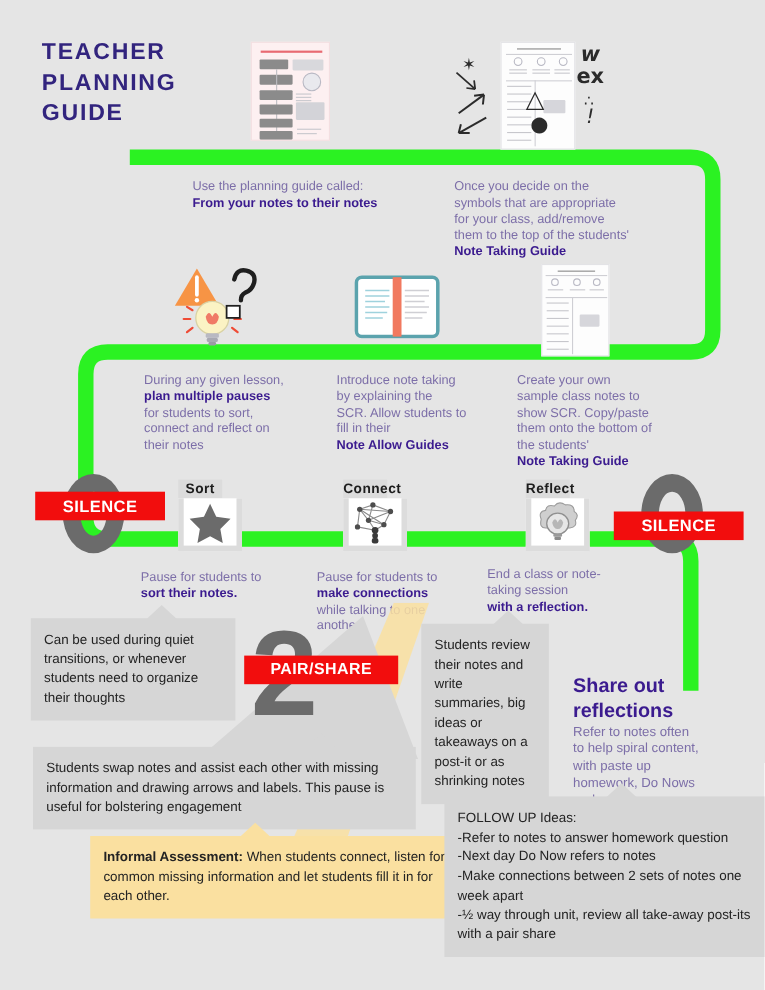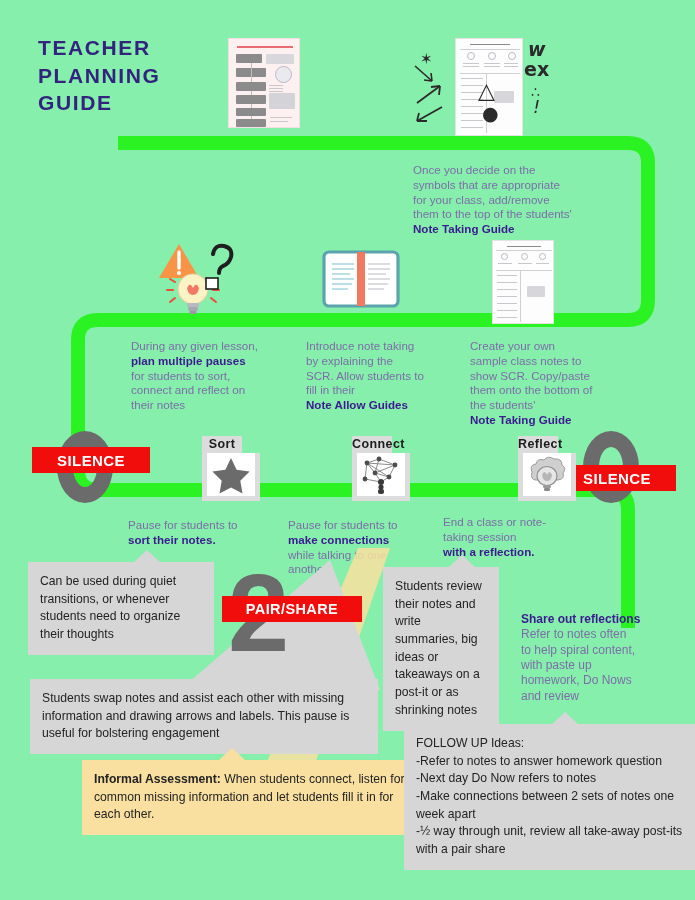--- a/index.html
+++ b/index.html
@@ -5,21 +5,21 @@
   * { box-sizing: border-box; margin: 0; padding: 0; }
   html, body {
     width: 695px; height: 900px;
     background: #ffffff;
     font-family: "Liberation Sans", sans-serif;
     overflow: hidden;
   }
   #page {
     position: relative;
     width: 695px; height: 900px;
-    background: #86efac;
+    background: #e5e5e5;
   }
 
   
   .title {
     position: absolute;
     left: 38px; top: 34px;
     font-size: 21px;
     font-weight: bold;
     letter-spacing: 1.6px;
     line-height: 1.32;
@@ -47,21 +47,21 @@
   .doc .dcircle { position: absolute; border: 1px solid #b9b9c4; border-radius: 50%; }
   .doc .dtick { position: absolute; background: #c7c7cc; height: 1px; }
 
   
   .sym { position: absolute; color: #2b2b2b; font-family: "DejaVu Sans", sans-serif; }
 
   
   .iconart { position: absolute; }
 
   
-  .card { position: absolute; width: 40px; margin-left: 40px; }
+  .card { position: absolute; width: 40px; }
   .card .cap {
     text-align: center;
     font-size: 12.5px;
     font-weight: bold;
     color: #1d1d1d;
     background: #dcdcdc;
     line-height: 17px;
     height: 17px;
     letter-spacing: .4px;
   }
@@ -204,20 +204,24 @@
     <path d="M30 3 L5 17" stroke="#2b2b2b" stroke-width="1.8" fill="none"></path>
     <path d="M5 17 L15 17 M5 17 L7 9" stroke="#2b2b2b" stroke-width="1.8" fill="none"></path>
   </svg>
   <div class="sym" style="left:528px; top:38px; font-size:19px; font-weight:bold; font-style:italic;">w</div>
   <div class="sym" style="left:524px; top:58px; font-size:19px; font-weight:bold;">ex</div>
   <div class="sym" style="left:531px; top:84px; font-size:14px;">∴</div>
   <div class="sym" style="left:533px; top:96px; font-size:18px; font-style:italic;">!</div>
   <div class="sym" style="left:478px; top:78px; font-size:22px;">△</div>
   <div class="sym" style="left:482px; top:102px; font-size:19px;">●</div>
 
+  <div class="tblock" style="left:175px; top:163px; width:200px;">
+    <span>Use the planning guide called:</span><br>
+    <span class="em2">From your notes to their notes</span>
+  </div>
 
   <div class="tblock" style="left:413px; top:163px; width:215px;">
     <span>Once you decide on the</span><br>
     <span>symbols that are appropriate</span><br>
     <span>for your class, add/remove</span><br>
     <span>them to the top of the students'</span><br>
     <span class="em2">Note Taking Guide</span>
   </div>
 
   <svg class="iconart" style="left:155px; top:238px;" width="88" height="78" viewBox="0 0 88 78">
@@ -388,21 +392,21 @@
 
   <div class="nub" style="left:133px; top:550px;"></div>
   <div class="callout" style="left:28px; top:562px; width:186px;">Can be used during quiet transitions, or whenever students need to organize their thoughts</div>
 
   <div class="banner" style="left:222px; top:596px; width:140px; font-size:14.5px;">PAIR/SHARE</div>
 
   <div class="nub" style="left:448px; top:555px;"></div>
   <div class="callout" style="left:383px; top:567px; width:116px;">Students review their notes and write summaries, big ideas or takeaways on a post-it or as shrinking notes</div>
 
   <div class="tblock" style="left:521px; top:612px; width:160px; font-size:12px;">
-    <span class="em2" style="font-size:12px;">Share out reflections</span><br>
+    <span class="em2" style="font-size:18px;">Share out reflections</span><br>
     <span>Refer to notes often</span><br>
     <span>to help spiral content,</span><br>
     <span>with paste up</span><br>
     <span>homework, Do Nows</span><br>
     <span>and review</span>
   </div>
 
   <div class="nub" style="left:278px; top:667px;"></div>
   <div class="callout" style="left:30px; top:679px; width:348px;">Students  swap notes and assist each other with missing information and drawing arrows and labels. This pause is useful for bolstering engagement</div>
 

